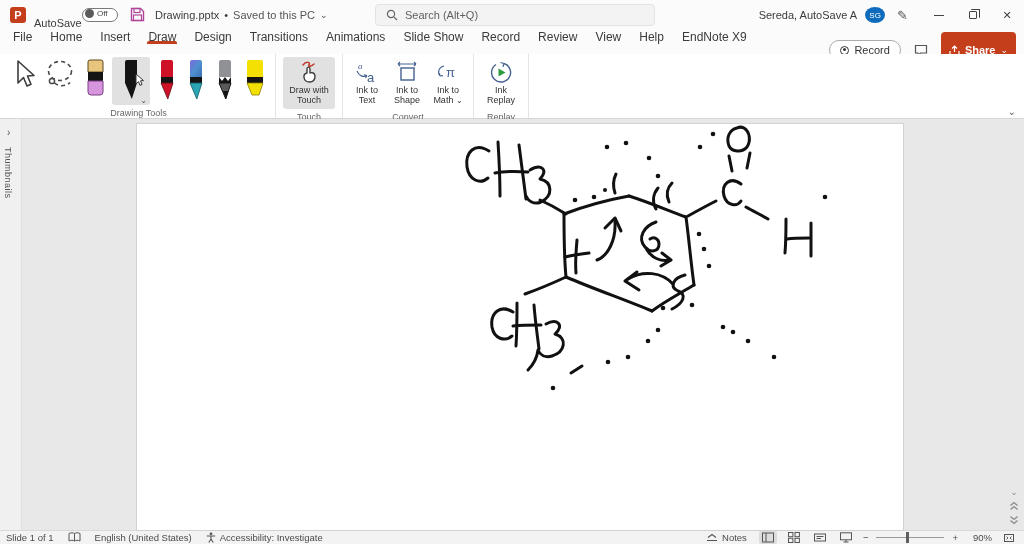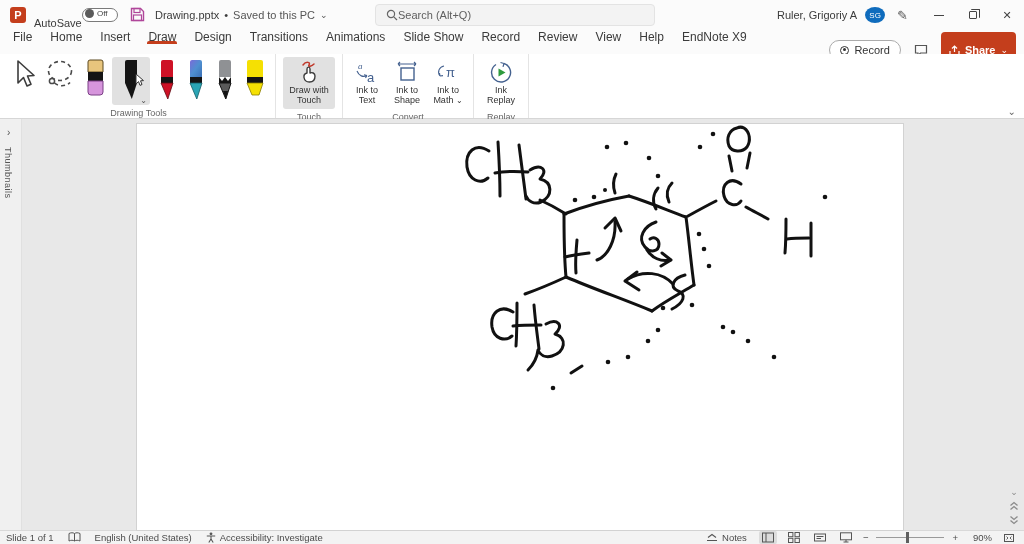--- a/index.html
+++ b/index.html
@@ -12,21 +12,21 @@
     background:#c43e1c; border-radius:3px; color:#fff; font-size:11px; font-weight:bold;
     display:flex; align-items:center; justify-content:center; }
   .autosave-lbl { position:absolute; left:34px; top:17px; font-size:11px; }
   .toggle { position:absolute; left:82px; top:8px; width:36px; height:14px; border:1px solid #7a7a7a;
     border-radius:8px; display:flex; padding:0 2px; gap:3px; background:#fff; }
   .toggle .knob { width:9px; height:9px; border-radius:50%; background:#5b5b5b; }
   .toggle .state { font-size:8px; color:#444; }
   .saveicon { position:absolute; left:130px; top:7px; }
   .filegrp { position:absolute; left:155px; top:9px; font-size:11px; display:flex; gap:5px; align-items:center; }
   .search { position:absolute; left:375px; top:4px; width:280px; height:22px; background:#f3f3f3;
-    border:1px solid #e3e3e3; border-radius:4px; display:flex; align-items:center; gap:0;
+    border:1px solid #e3e3e3; border-radius:4px; display:flex; align-items:center; gap:7px;
     padding-left:10px; font-size:11px; color:#5f5f5f; }
   .tb-right { position:absolute; right:0; top:0; height:30px; display:flex; align-items:center; }
   .username { font-size:11px; margin-right:8px; }
   .avatar { width:20px; height:16px; border-radius:50%; background:#0f6cbd; color:#fff;
     font-size:8px; display:flex; align-items:center; justify-content:center; margin-right:12px; }
   .draftpen { font-size:13px; color:#555; margin-right:14px; }
   .winbtn { width:34px; height:30px; display:flex; align-items:center; justify-content:center;
     font-size:11px; color:#444; }
   .min-dash { width:10px; border-top:1px solid #444; display:inline-block; }
   .restore-box { width:8px; height:8px; border:1px solid #444; border-radius:1px; position:relative; }
@@ -112,21 +112,21 @@
     <span style="font-size:9px;color:#555">⌄</span>
   </div>
   <div class="search">
     <svg width="12" height="12" viewBox="0 0 12 12">
       <circle cx="5" cy="5" r="3.6" fill="none" stroke="#666" stroke-width="1.2"></circle>
       <line x1="7.8" y1="7.8" x2="11" y2="11" stroke="#666" stroke-width="1.2"></line>
     </svg>
     <span>Search (Alt+Q)</span>
   </div>
   <div class="tb-right">
-    <span class="username">Ruler, Grigoriy A</span>
+    <span class="username">Sereda, AutoSave A</span>
     <div class="avatar">SG</div>
     <span class="draftpen">✎</span>
     <div class="winbtn">
         <span class="min-dash"></span>
       </div>
     <div class="winbtn">
         <span class="restore-box"></span>
       </div>
     <div class="winbtn">
         <span>✕</span>

